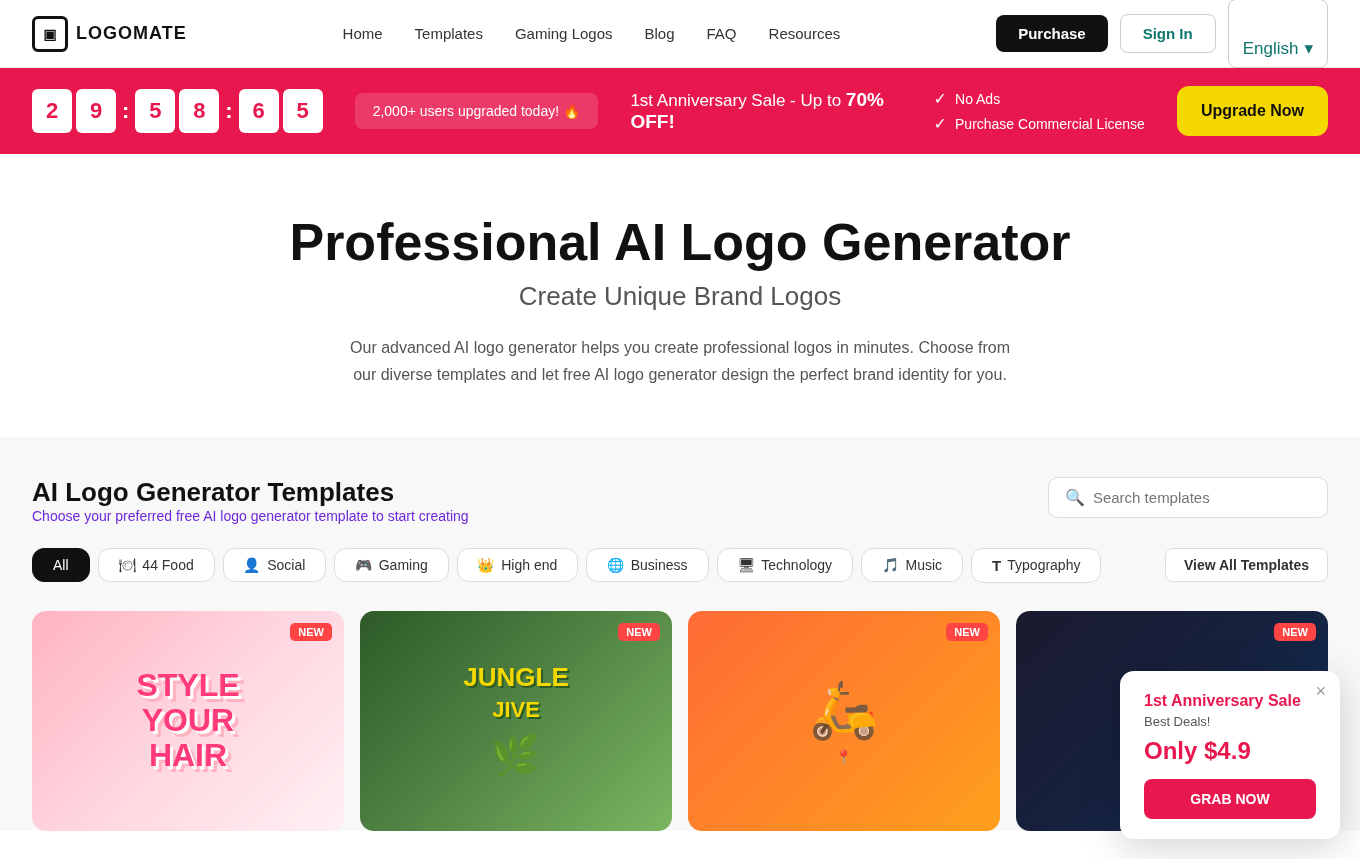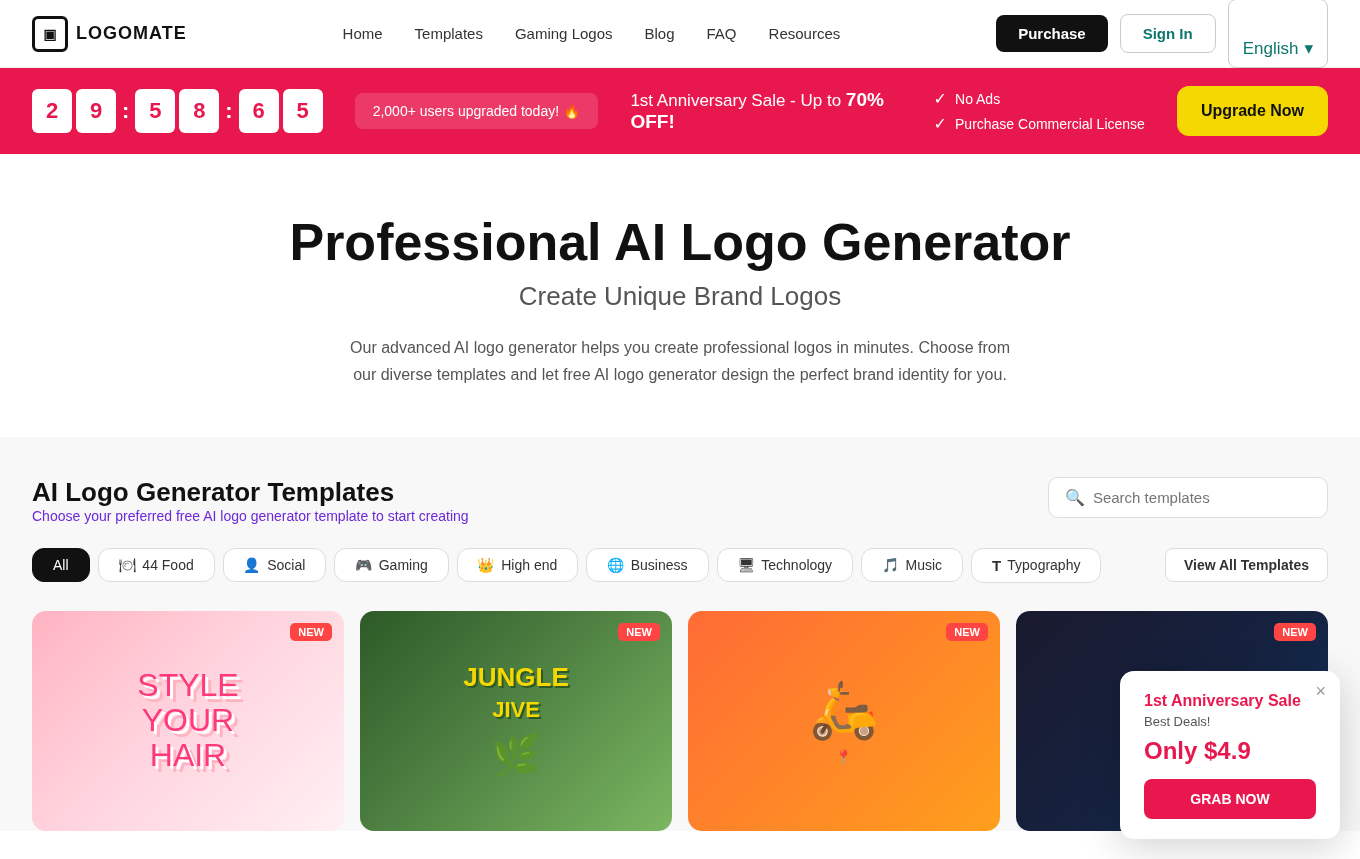--- a/index.html
+++ b/index.html
@@ -256,21 +256,21 @@
       <span>Typography</span>
     </button>
     <button class="btn-view-all">View All Templates</button>
   </div>
 
   <div class="templates-grid">
 
     <div class="template-card card-hair">
       <div class="card-inner">
         <div style="text-align:center;">
-          <div style="font-size:32px;font-weight:400;color:#ff3a7a;text-shadow:3px 3px 0 #fff,6px 6px 0 #ffb3c1;line-height:1.1;">STYLE<br>YOUR<br>HAIR</div>
+          <div style="font-size:32px;font-weight:700;color:#ff3a7a;text-shadow:3px 3px 0 #fff,6px 6px 0 #ffb3c1;line-height:1.1;">STYLE<br>YOUR<br>HAIR</div>
         </div>
       </div>
       <div class="new-badge">NEW</div>
     </div>
 
     <div class="template-card card-jungle">
       <div class="card-inner">
         <div style="text-align:center;">
           <div style="font-size:26px;font-weight:900;color:#f5d800;text-shadow:2px 2px 0 #2d5a27;line-height:1.2;">JUNGLE<br><span style="font-size:22px;">JIVE</span></div>
           <div style="margin-top:8px;font-size:40px;">🌿</div>

